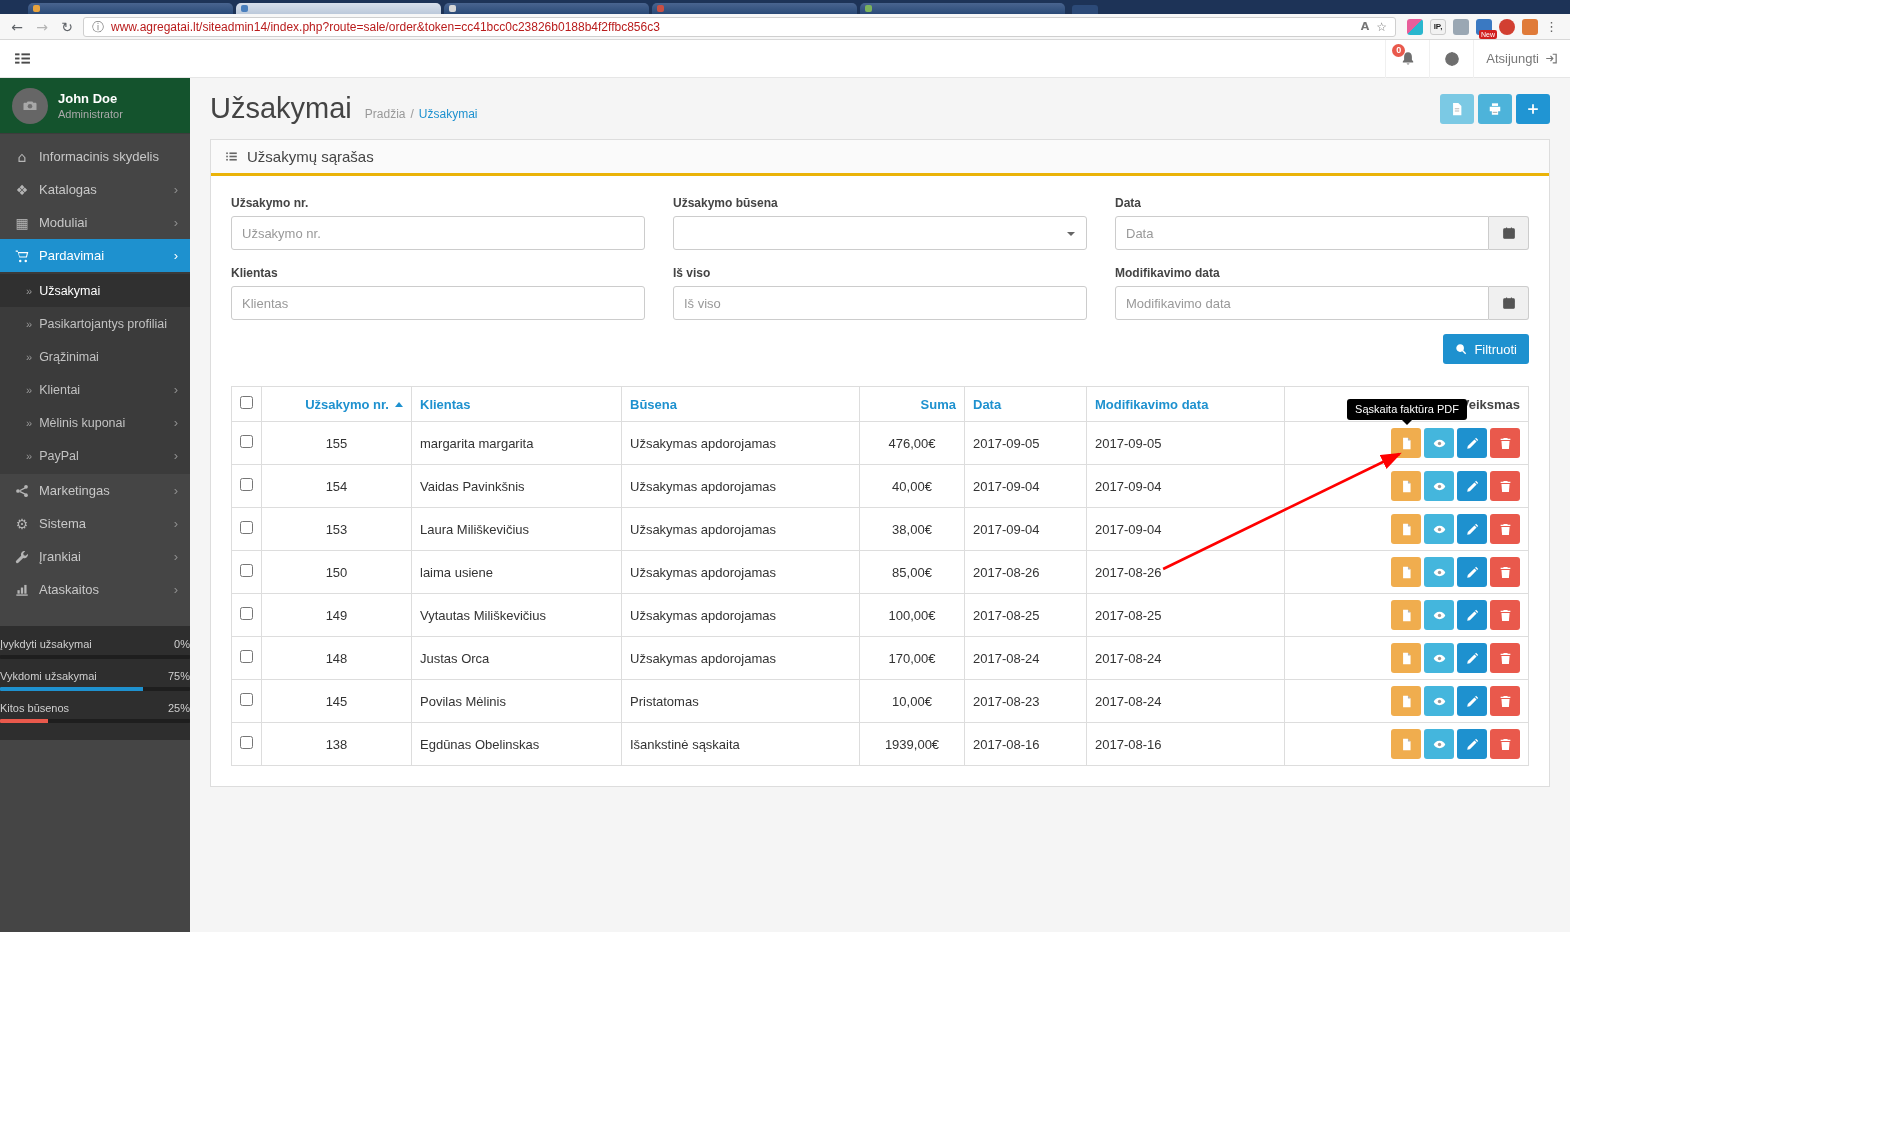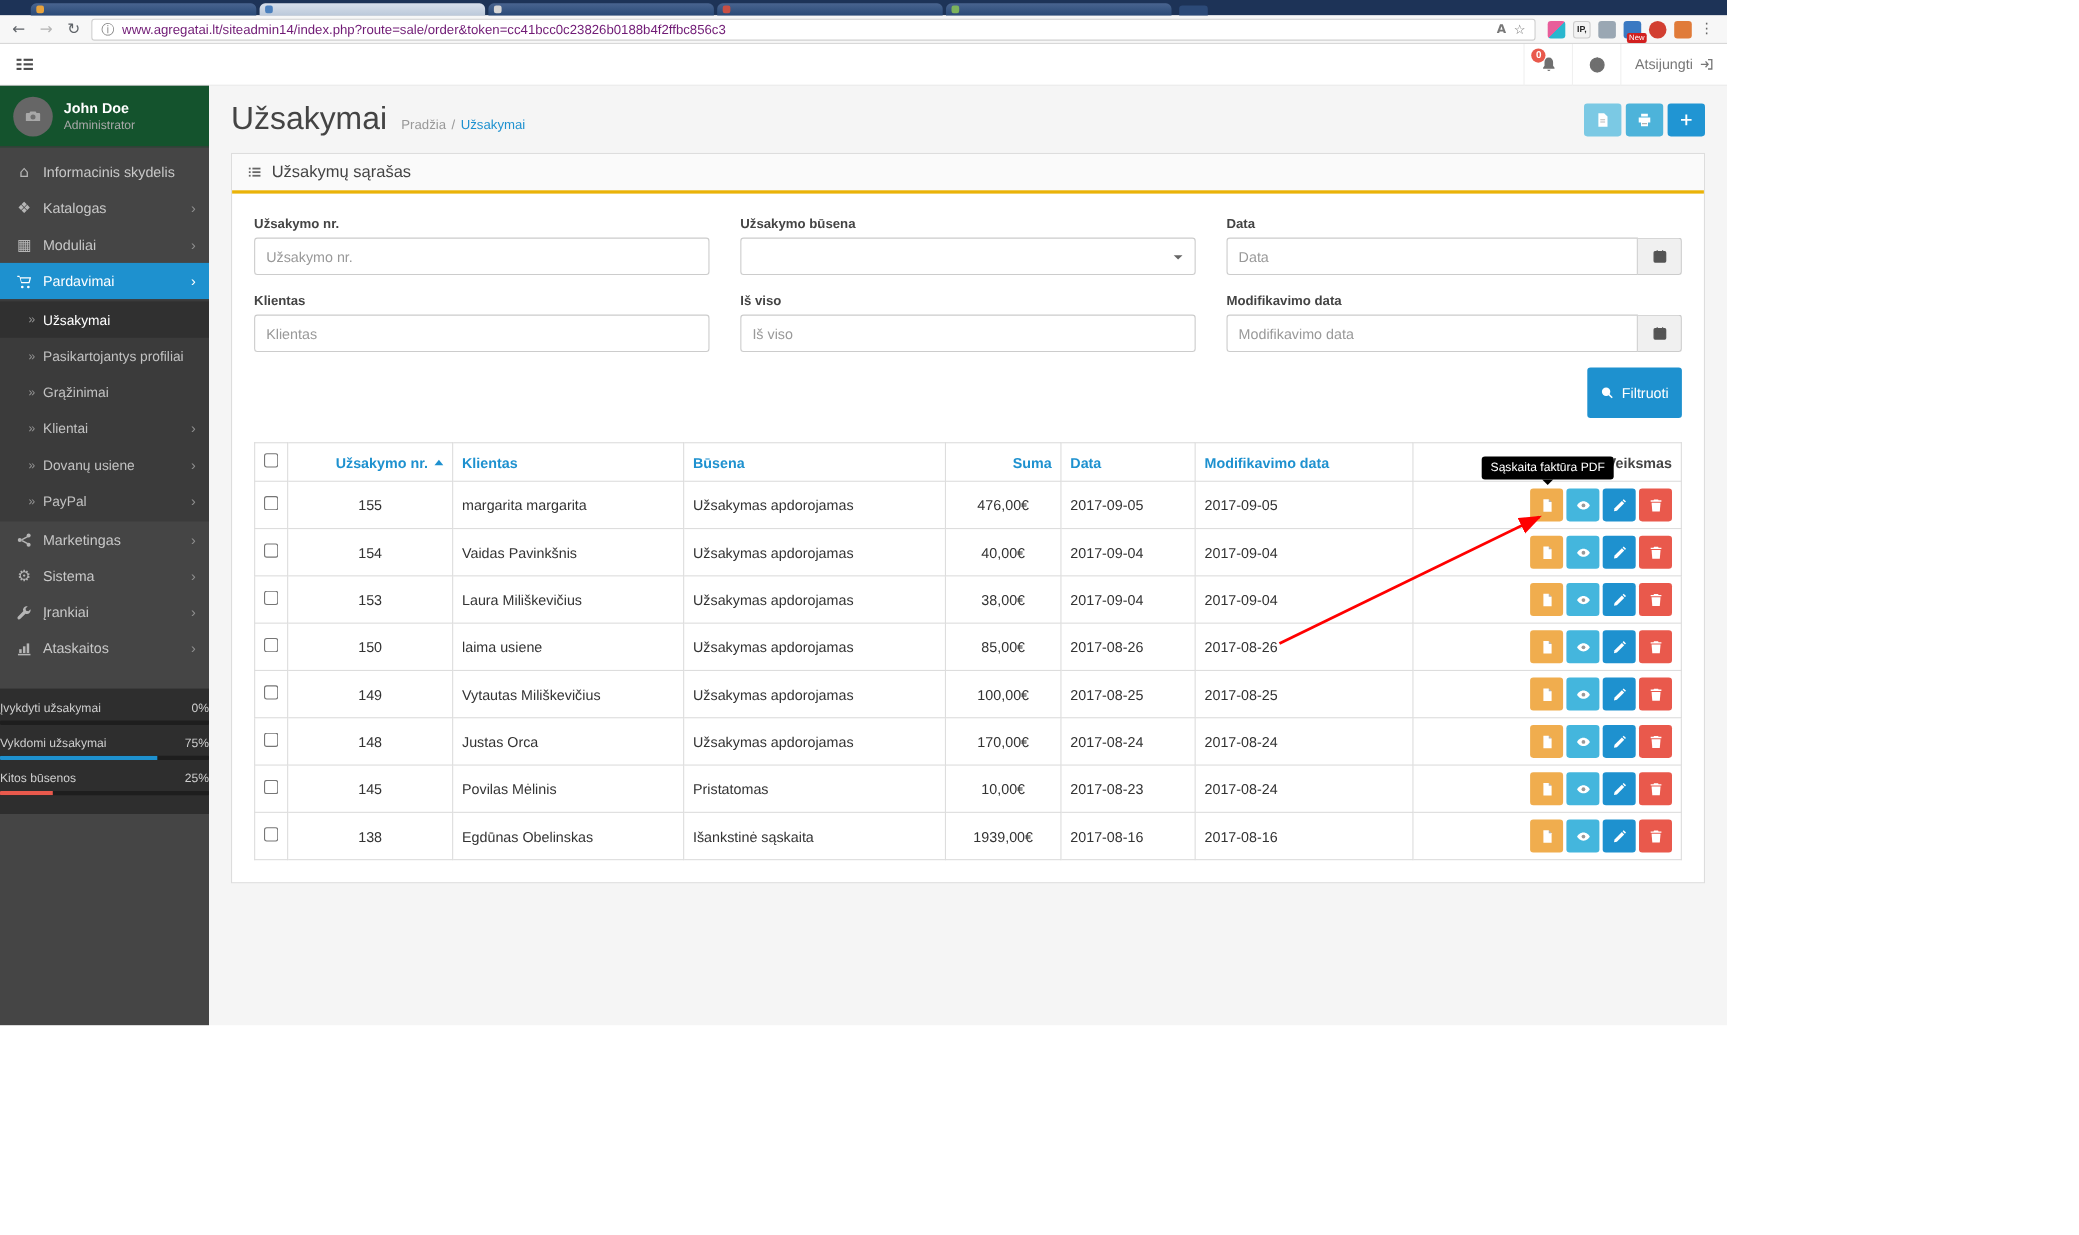--- a/index.html
+++ b/index.html
@@ -14,21 +14,21 @@
 .tabstrip{height:14px;background:#1d3357;display:flex;align-items:flex-end;padding-left:28px}
 .tab{width:205px;height:11px;background:linear-gradient(#49648f,#2a4a77);border-radius:5px 5px 0 0;margin-right:3px;position:relative}
 .tab.active{background:linear-gradient(#d7dfeb,#bcc9da)}
 .tab .fav{position:absolute;left:5px;top:2px;width:7px;height:7px;border-radius:2px}
 .newtab{width:26px;height:9px;background:#2c4a78;border-radius:3px 3px 0 0;margin-left:4px}
 .toolbar{height:26px;background:#f7f7f7;border-bottom:1px solid #d8d8d8;display:flex;align-items:center;padding:0 8px;gap:7px}
 .navbtn{color:#5f6368;font-size:14px;width:18px;text-align:center}
 .navbtn.dis{color:#b5b5b5}
 .omnibox{flex:1;height:20px;background:#fff;border:1px solid #cfcfcf;border-radius:3px;display:flex;align-items:center;padding:0 8px;gap:7px;min-width:0}
 .info-i{color:#808080;font-size:12px}
-.url{font-size:12px;color:#701a75;white-space:nowrap;overflow:hidden;flex:1}
+.url{font-size:12px;color:#b91c1c;white-space:nowrap;overflow:hidden;flex:1}
 .obicon{color:#777;font-size:12px}
 .extbar{display:flex;align-items:center;gap:7px;padding:0 4px}
 .ext{width:16px;height:16px;border-radius:3px;position:relative;display:flex;align-items:center;justify-content:center;font-size:8px}
 .ext.e1{background:linear-gradient(135deg,#e85d9a 50%,#29b6ce 50%)}
 .ext.e2{background:#f2f2f2;border:1px solid #ccc;color:#222;font-weight:bold}
 .ext.e3{background:#9aa7b3}
 .ext.e4{background:#3a79c2}
 .ext.e5{background:#d23f31;border-radius:50%}
 .ext.e6{background:#e07b39}
 .newbadge{position:absolute;bottom:-4px;right:-5px;background:#d21f1f;color:#fff;font-size:7px;padding:0 2px;border-radius:2px;line-height:9px}
@@ -91,21 +91,21 @@
 .filters{display:grid;grid-template-columns:repeat(3,1fr);column-gap:28px;row-gap:16px}
 .fgroup label{display:block;font-size:12px;font-weight:bold;color:#444;margin-bottom:6px}
 input.txt{width:100%;height:34px;border:1px solid #ccc;border-radius:3px;padding:0 10px;font-size:13px;color:#333;background:#fff;outline:none}
 input.txt::placeholder{color:#999}
 .selectbox{height:34px;border:1px solid #ccc;border-radius:3px;background:#fff;position:relative;cursor:pointer}
 .selectbox:after{content:"";position:absolute;right:11px;top:15px;border:4px solid transparent;border-top-color:#666}
 .igroup{display:flex}
 .igroup input{border-radius:3px 0 0 3px}
 .addon{width:40px;height:34px;flex:none;border:1px solid #ccc;border-left:none;border-radius:0 3px 3px 0;background:#f0f0f0;display:flex;align-items:center;justify-content:center;color:#555;font-size:14px}
 .filter-actions{margin-top:14px;display:flex;justify-content:flex-end}
-.btn-primary{background:#1e91cf;color:#fff;border:none;border-radius:3px;height:46px;padding:0 12px;font-size:13px;display:flex;align-items:center;gap:7px}
+.btn-primary{background:#1e91cf;color:#fff;border:none;border-radius:3px;height:30px;padding:0 12px;font-size:13px;display:flex;align-items:center;gap:7px}
 .btn-primary .ico{font-size:12px}
 
 
 .table-zone{position:relative;margin-top:22px}
 table.orders{width:100%;border-collapse:collapse;font-size:13px;color:#333;background:#fff}
 .orders th,.orders td{border:1px solid #ddd;padding:6px 8px;vertical-align:middle}
 .orders thead th{font-weight:bold;text-align:left;padding:9px 8px;color:#444}
 .thlink{color:#1e91cf;text-decoration:none;cursor:pointer}
 .c-check{width:30px;text-align:center!important}
 .c-nr{width:150px;text-align:right!important}
@@ -290,21 +290,21 @@
               <span class="sarrow">»</span>
               <span>Grąžinimai</span>
             </div>
             <div class="sitem">
               <span class="sarrow">»</span>
               <span>Klientai</span>
               <span class="chev">›</span>
             </div>
             <div class="sitem">
               <span class="sarrow">»</span>
-              <span>Dovanų usiene</span>
+              <span>Mėlinis kuponai</span>
               <span class="chev">›</span>
             </div>
             <div class="sitem">
               <span class="sarrow">»</span>
               <span>PayPal</span>
               <span class="chev">›</span>
             </div>
           </div>
           <div class="mitem">
             <span class="ico">

